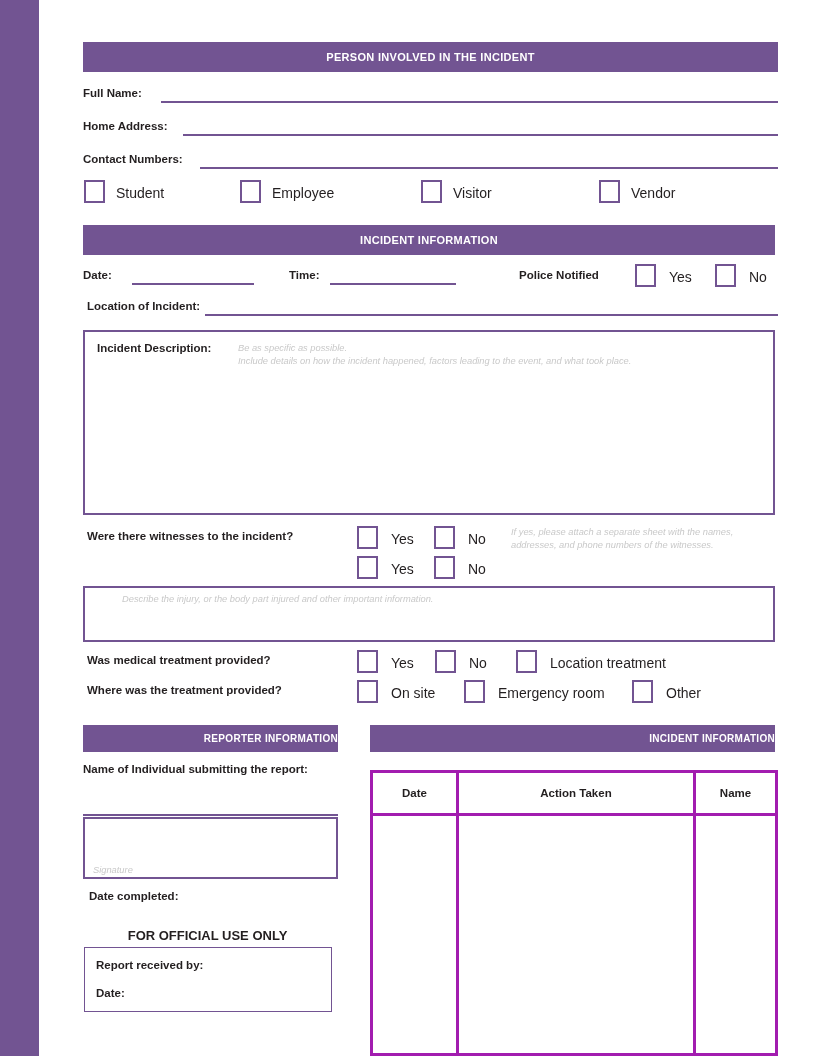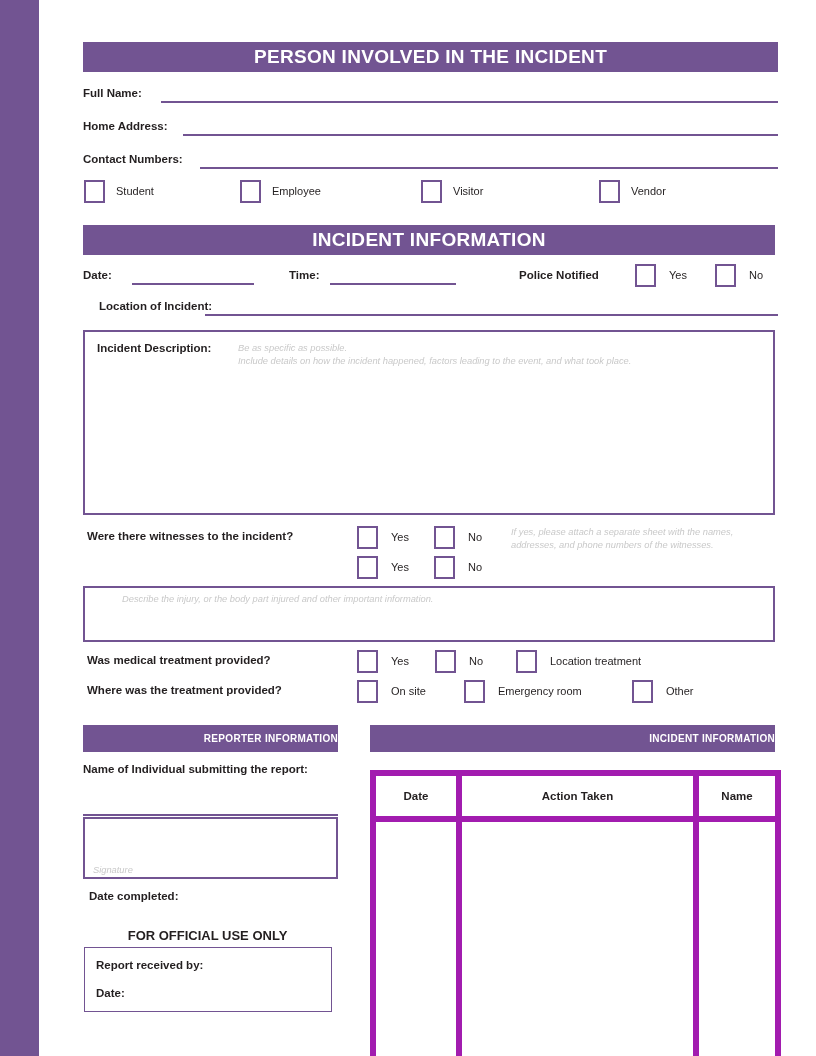--- a/index.html
+++ b/index.html
@@ -36,42 +36,42 @@
 
   
   .bar {
     background: #725492;
     color: #ffffff;
     font-weight: bold;
     letter-spacing: .3px;
   }
   .bar-center {
     text-align: center;
-    font-size: 19px;
+    font-size: 11px;
     height: 30px;
     line-height: 30px;
   }
   .bar-left {
     text-align: right;
     font-size: 10px;
     height: 27px;
     line-height: 27px;
     padding-left: 12px;
     box-sizing: border-box;
   }
 
   
   .lbl {
     font-size: 11.5px;
     font-weight: bold;
     color: #231f20;
     white-space: nowrap;
   }
   .lbl-reg {
-    font-size: 11px;
+    font-size: 14px;
     font-weight: normal;
     color: #231f20;
     white-space: nowrap;
   }
   .rule {
     position: absolute;
     height: 2px;
     background: #725492;
   }
   .hint {
@@ -108,21 +108,21 @@
   .abs { position: absolute; }
 
   
   .act-table {
     position: absolute;
     border-collapse: collapse;
     table-layout: fixed;
   }
   .act-table th,
   .act-table td {
-    border: 6px solid #a21caf;
+    border: 3px solid #a21caf;
     padding: 7px;
   }
   .act-table th {
     font-size: 11.5px;
     font-weight: bold;
     color: #231f20;
     height: 26px;
     text-align: center;
   }
 
@@ -170,21 +170,21 @@
 
   <div class="lbl abs" style="left:206px; top:269px;">Time:</div>
   <div class="rule" style="left:247px; top:283px; width:126px;"></div>
 
   <div class="lbl abs" style="left:436px; top:269px;">Police Notified</div>
   <div class="cb" style="left:552px; top:264px;"></div>
   <div class="lbl-reg abs" style="left:586px; top:269px;">Yes</div>
   <div class="cb" style="left:632px; top:264px;"></div>
   <div class="lbl-reg abs" style="left:666px; top:269px;">No</div>
 
-  <div class="lbl abs" style="left:16px; top:300px;">Location of Incident:</div>
+  <div class="lbl abs" style="left:4px; top:300px;">Location of Incident:</div>
   <div class="rule" style="left:122px; top:314px; width:573px;"></div>
 
   <div class="box" style="left:0; top:330px; width:692px; height:185px;"></div>
   <div class="lbl abs" style="left:14px; top:342px;">Incident Description:</div>
   <div class="hint abs" style="left:155px; top:342px; width:520px;">
     <div>Be as specific as possible.</div>
     <div>Include details on how the incident happened, factors leading to the event, and what took place.</div>
   </div>
 
   <div class="lbl abs" style="left:4px; top:530px;">Were there witnesses to the incident?</div>

